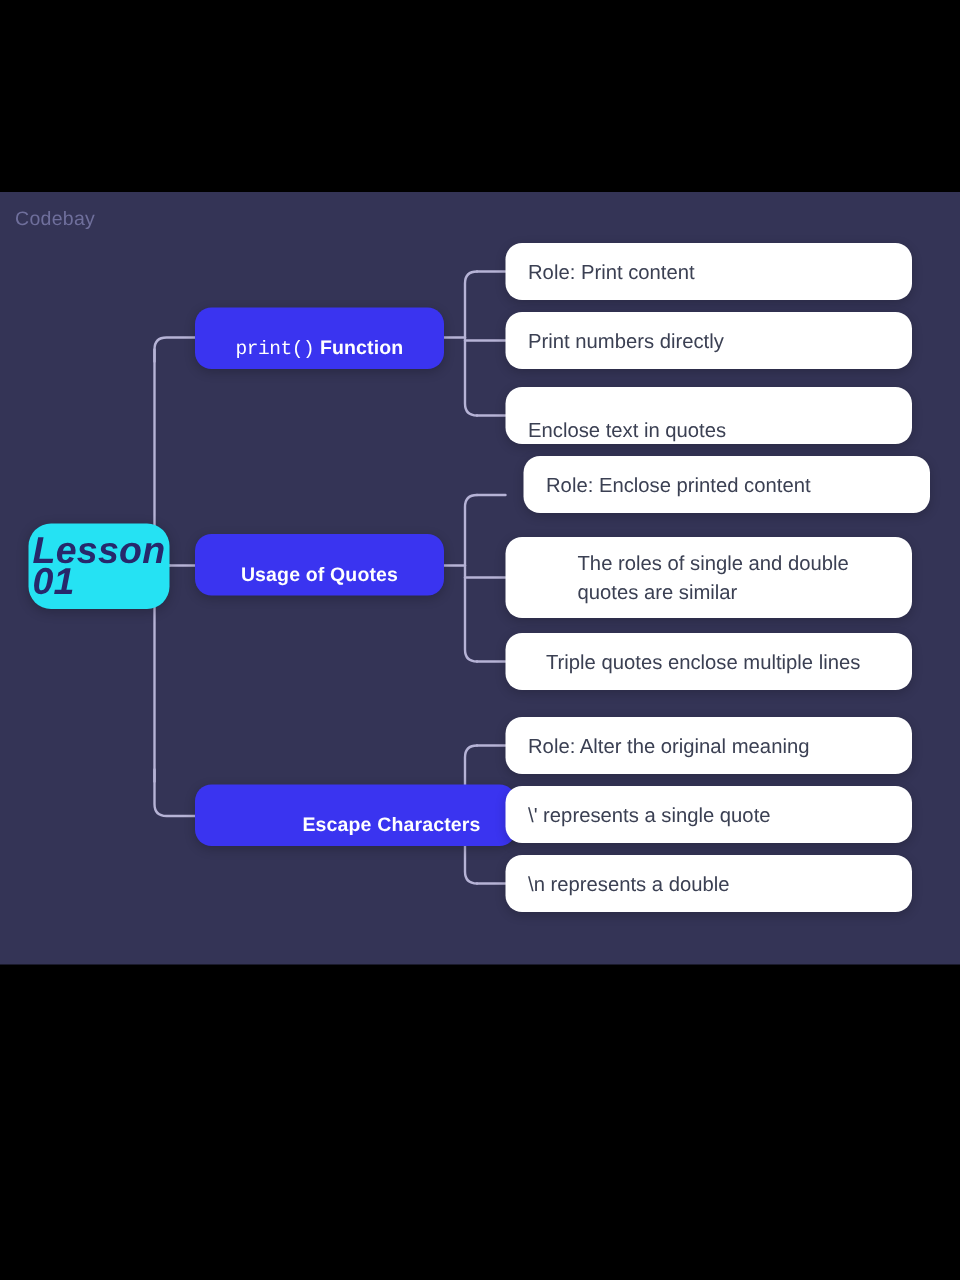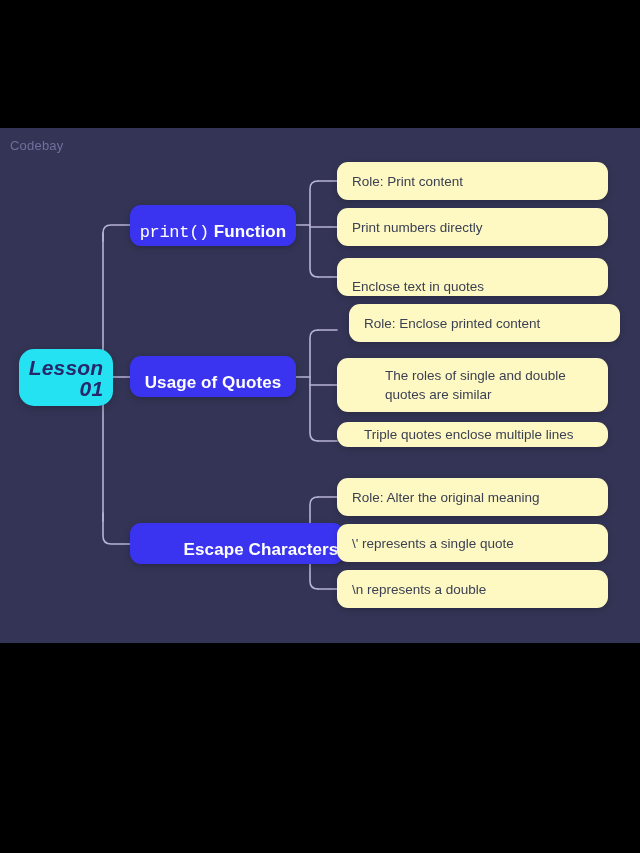--- a/index.html
+++ b/index.html
@@ -74,63 +74,63 @@
     border-radius: 15px;
     display: flex;
     align-items: center;
     justify-content: center;
     box-shadow: 0 2px 8px rgba(0,0,0,0.22);
   }
   #root-node .root-label {
     color: #27286b;
     font-style: italic;
     font-weight: bold;
-    font-size: 21px;
+    font-size: 25px;
     line-height: 21px;
-    text-align: right;
+    text-align: left;
     letter-spacing: 0.2px;
     white-space: pre-line;
   }
 
   
   .branch-node {
     position: absolute;
     left: 130px;
     width: 166px;
     height: 41px;
     background: #3a34f0;
     border-radius: 11px;
     display: flex;
     align-items: center;
     justify-content: center;
     box-shadow: 0 2px 7px rgba(0,0,0,0.22);
   }
   .branch-label {
     color: #ffffff;
     font-weight: bold;
-    font-size: 17px;
+    font-size: 13px;
     letter-spacing: 0.1px;
     text-align: center;
     margin-top: 12px;
   }
   .branch-label .mono {
     font-family: "Liberation Mono", monospace;
     font-weight: normal;
     letter-spacing: -0.3px;
   }
   #branch-0 { top: 205px; }
   #branch-1 { top: 356px; }
   #branch-2 { top: 523px; padding-left: 48px; }
 
   
   .leaf-card {
     position: absolute;
     left: 337px;
     width: 271px;
-    background: #fef9c3;
+    background: #ffffff;
     border-radius: 11px;
     box-shadow: 0 2px 7px rgba(0,0,0,0.20);
     display: flex;
     align-items: center;
     box-sizing: border-box;
     padding: 0 15px;
   }
   .leaf-text {
     color: #3b4053;
     font-size: 13.5px;
@@ -205,21 +205,21 @@
   <div class="leaf-card" style="top:258px;height:38px;align-items:flex-end;">
     <span class="leaf-text">Enclose text in quotes</span>
   </div>
 
   <div class="leaf-card" style="top:304px;height:38px;margin-left:12px;">
     <span class="leaf-text">Role: Enclose printed content</span>
   </div>
   <div class="leaf-card" style="top:358px;height:54px;padding-left:48px;">
     <span class="leaf-text">The roles of single and double quotes are similar</span>
   </div>
-  <div class="leaf-card" style="top:422px;height:25px;padding-left:27px;">
+  <div class="leaf-card" style="top:422px;height:38px;padding-left:27px;">
     <span class="leaf-text">Triple quotes enclose multiple lines</span>
   </div>
 
   <div class="leaf-card" style="top:478px;height:38px;">
     <span class="leaf-text">Role: Alter the original meaning</span>
   </div>
   <div class="leaf-card" style="top:524px;height:38px;">
     <span class="leaf-text">\' represents a single quote</span>
   </div>
   <div class="leaf-card" style="top:570px;height:38px;">

